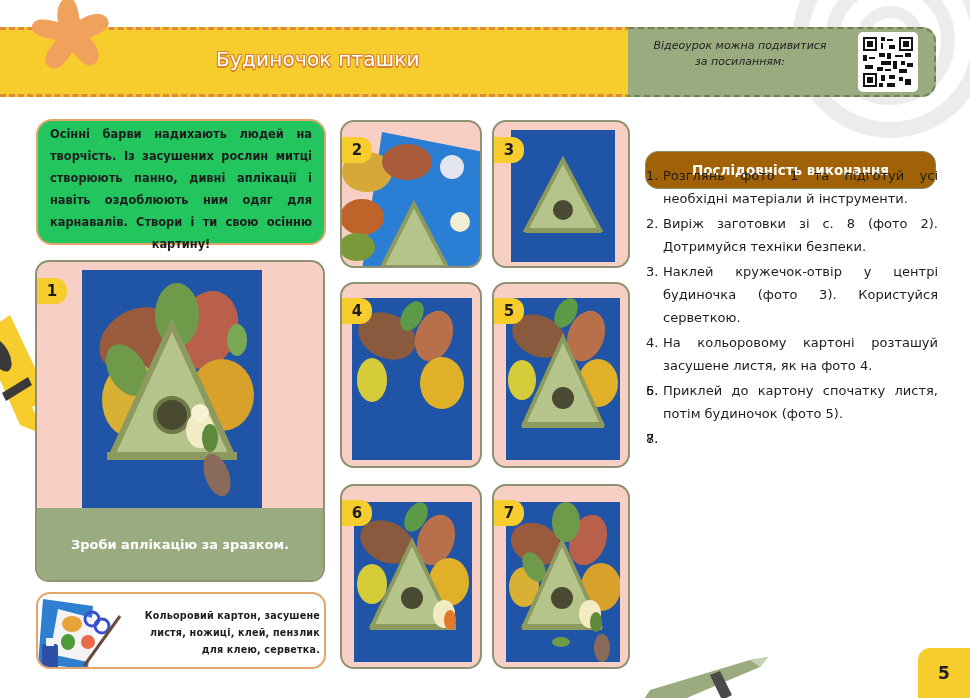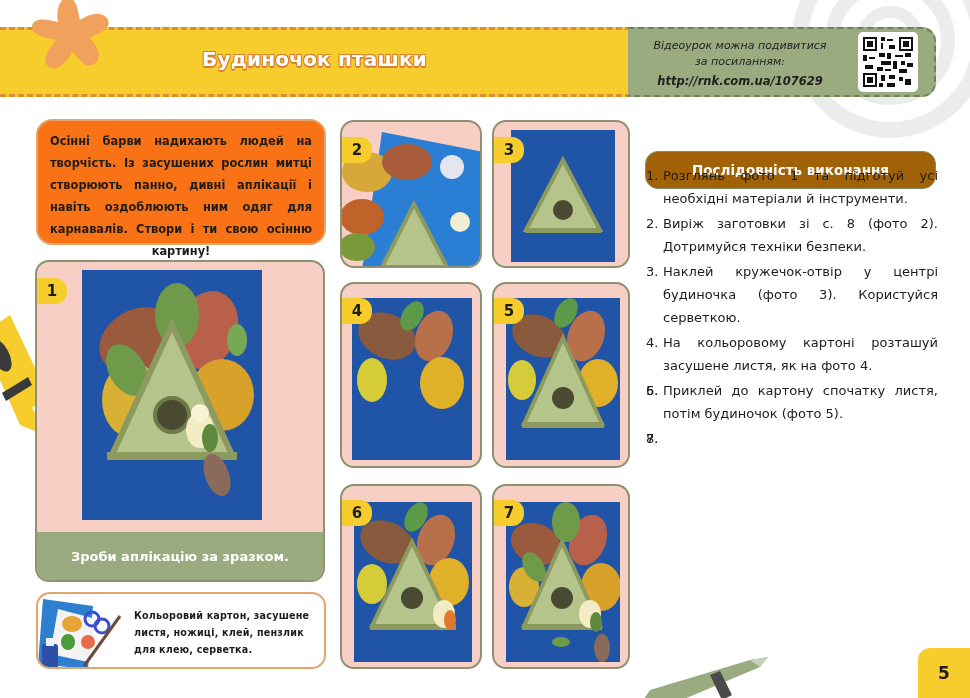--- a/index.html
+++ b/index.html
@@ -10,21 +10,21 @@
   .swirl { position: absolute; right: -10px; top: -40px; width: 240px; height: 180px; }
 
   
   .header-band {
     position: absolute; left: 0; top: 27px; width: 640px; height: 70px;
     background: #f6cd2c;
     border-top: 3px dashed #e08a3a; border-bottom: 3px dashed #e08a3a;
     border-right: 3px dashed #e08a3a;
   }
   .title {
-    position: absolute; left: 202px; top: 47px; font-size: 20px; font-weight: bold;
+    position: absolute; left: 216px; top: 47px; font-size: 20px; font-weight: normal;
     color: #ffffff; letter-spacing: 0.2px;
     text-shadow: -1px -1px 0 #d87f2c, 1px -1px 0 #d87f2c, -1px 1px 0 #d87f2c, 1px 1px 0 #d87f2c, 0 2px 0 #d87f2c;
   }
   .flower { position: absolute; left: 28px; top: -4px; width: 84px; height: 78px; }
 
   .video-box {
     position: absolute; left: 628px; top: 27px; width: 308px; height: 70px;
     background: #9aab80; border: 2px dashed #6f7f57; border-left: none;
     border-radius: 0 14px 14px 0;
   }
@@ -34,47 +34,47 @@
   }
   .video-url { font-weight: bold; font-size: 11.5px; margin-top: 3px; display: block; }
   .qr {
     position: absolute; left: 858px; top: 32px; width: 60px; height: 60px;
     background: #ffffff; border-radius: 5px; padding: 5px;
   }
 
   
   .intro {
     position: absolute; left: 36px; top: 119px; width: 290px; height: 126px;
-    border: 2px solid #e3a56a; border-radius: 16px; background: #f97316;
-    padding: 9px 12px; font-size: 11.4px; font-weight: bold; line-height: 22px;
+    border: 2px solid #e3a56a; border-radius: 16px; background: #22c55e;
+    padding: 2px 12px; font-size: 11.4px; font-weight: bold; line-height: 22px;
     text-align: justify; text-align-last: center; color: #1d1d1d;
   }
 
   
   .card { position: absolute; background: #f8cfc4; border: 2px solid #8d9273; border-radius: 14px; overflow: hidden; }
   .card .canvas { position: absolute; background: #1f54a6; }
   .badge {
     position: absolute; background: #f6cd2c; border-radius: 0 12px 12px 0;
     font-weight: bold; font-size: 15px; color: #1d1d1d; text-align: center;
   }
 
   .card1 { left: 35px; top: 260px; width: 290px; height: 322px; background: #f8cfc4; }
   .card1 .canvas { left: 45px; top: 8px; width: 180px; height: 250px; }
   .card1 .caption {
-    position: absolute; left: 0; bottom: 0; width: 100%; height: 48px; background: #9aab80;
+    position: absolute; left: 0; bottom: 0; width: 100%; height: 72px; background: #9aab80;
     color: #ffffff; font-weight: bold; font-size: 13px; display: flex; align-items: center; justify-content: center;
   }
 
   .materials {
     position: absolute; left: 36px; top: 592px; width: 290px; height: 77px;
     border: 2px solid #e3a56a; border-radius: 14px; background: #fff; overflow: hidden;
   }
   .materials-text {
     position: absolute; left: 96px; top: 13px; width: 186px; font-size: 9.6px; font-weight: bold;
-    line-height: 17px; letter-spacing: 0.2px; color: #1d1d1d;
+    line-height: 17px; letter-spacing: 0.2px; color: #1d1d1d; text-align: right;
   }
 
   
   .steps-header {
     position: absolute; left: 645px; top: 119px; width: 291px; height: 38px;
     background: #a16207; border-radius: 13px; border: 1px solid #7f8f65;
     color: #ffffff; font-weight: bold; font-size: 13.5px; display: flex; align-items: center; justify-content: center; margin-top: 32px;
   }
   .steps { position: absolute; left: 646px; top: 164px; width: 292px; list-style: none; }
   .steps li {
@@ -105,21 +105,20 @@
 <div class="header-band"></div>
 <svg class="flower" viewBox="0 0 84 78">
   <path d="M40 2 C50 2 50 18 52 24 C60 18 76 14 80 24 C84 34 68 38 62 42 C68 48 76 62 66 68 C56 74 50 60 44 56 C40 64 30 78 20 70 C12 62 24 50 28 44 C20 42 2 40 4 30 C6 20 22 24 30 26 C28 18 30 2 40 2 Z" fill="#f0a15c"></path>
 </svg>
 <div class="title">Будиночок пташки</div>
 
 <div class="video-box"></div>
 <div class="video-text">
   <span style="display:block">Відеоурок можна подивитися</span>
   <span style="display:block">за посиланням:</span>
-  <span class="video-url">http://rnk.com.ua/107629</span>
 </div>
 <div class="qr">
   <svg viewBox="0 0 25 25" width="50" height="50" shape-rendering="crispEdges">
     <rect x="0" y="0" width="7" height="7" fill="#111"></rect>
       <rect x="1" y="1" width="5" height="5" fill="#fff"></rect>
       <rect x="2" y="2" width="3" height="3" fill="#111"></rect>
     <rect x="18" y="0" width="7" height="7" fill="#111"></rect>
       <rect x="19" y="1" width="5" height="5" fill="#fff"></rect>
       <rect x="20" y="2" width="3" height="3" fill="#111"></rect>
     <rect x="0" y="18" width="7" height="7" fill="#111"></rect>

